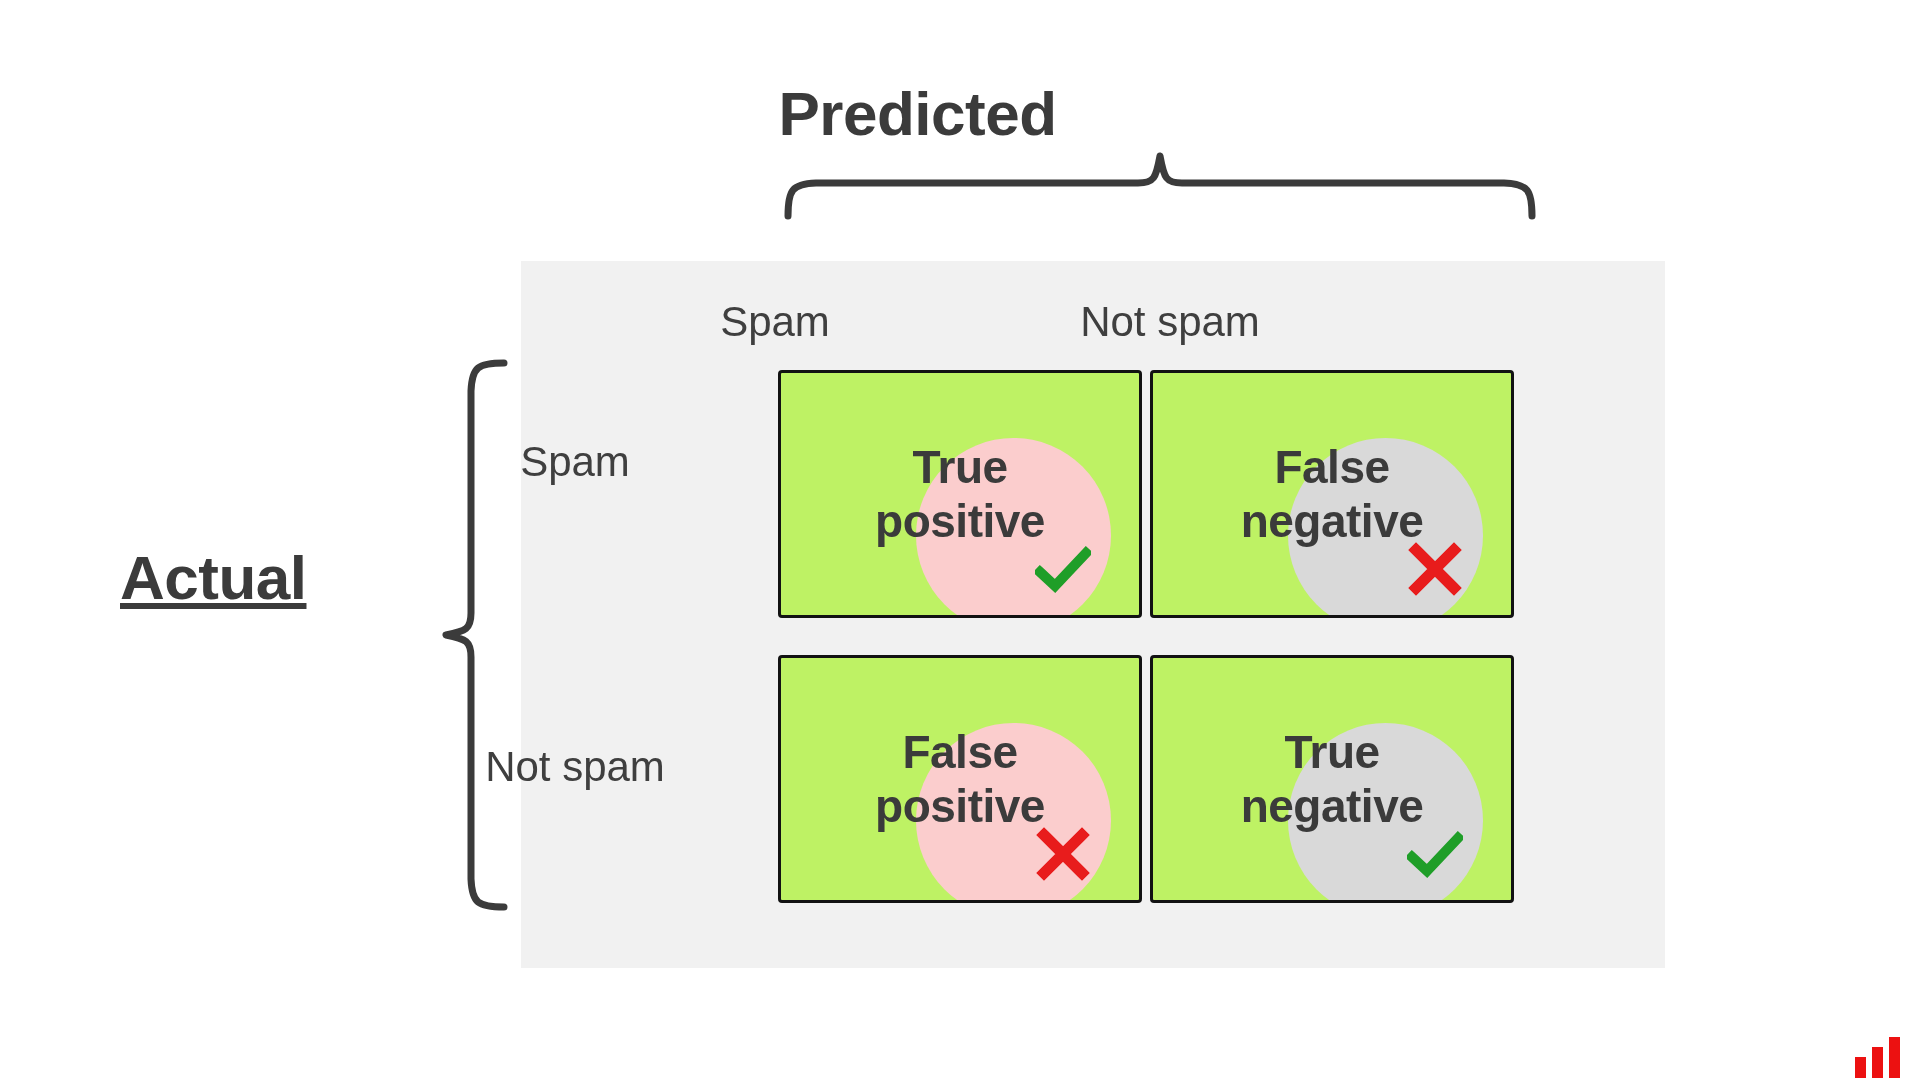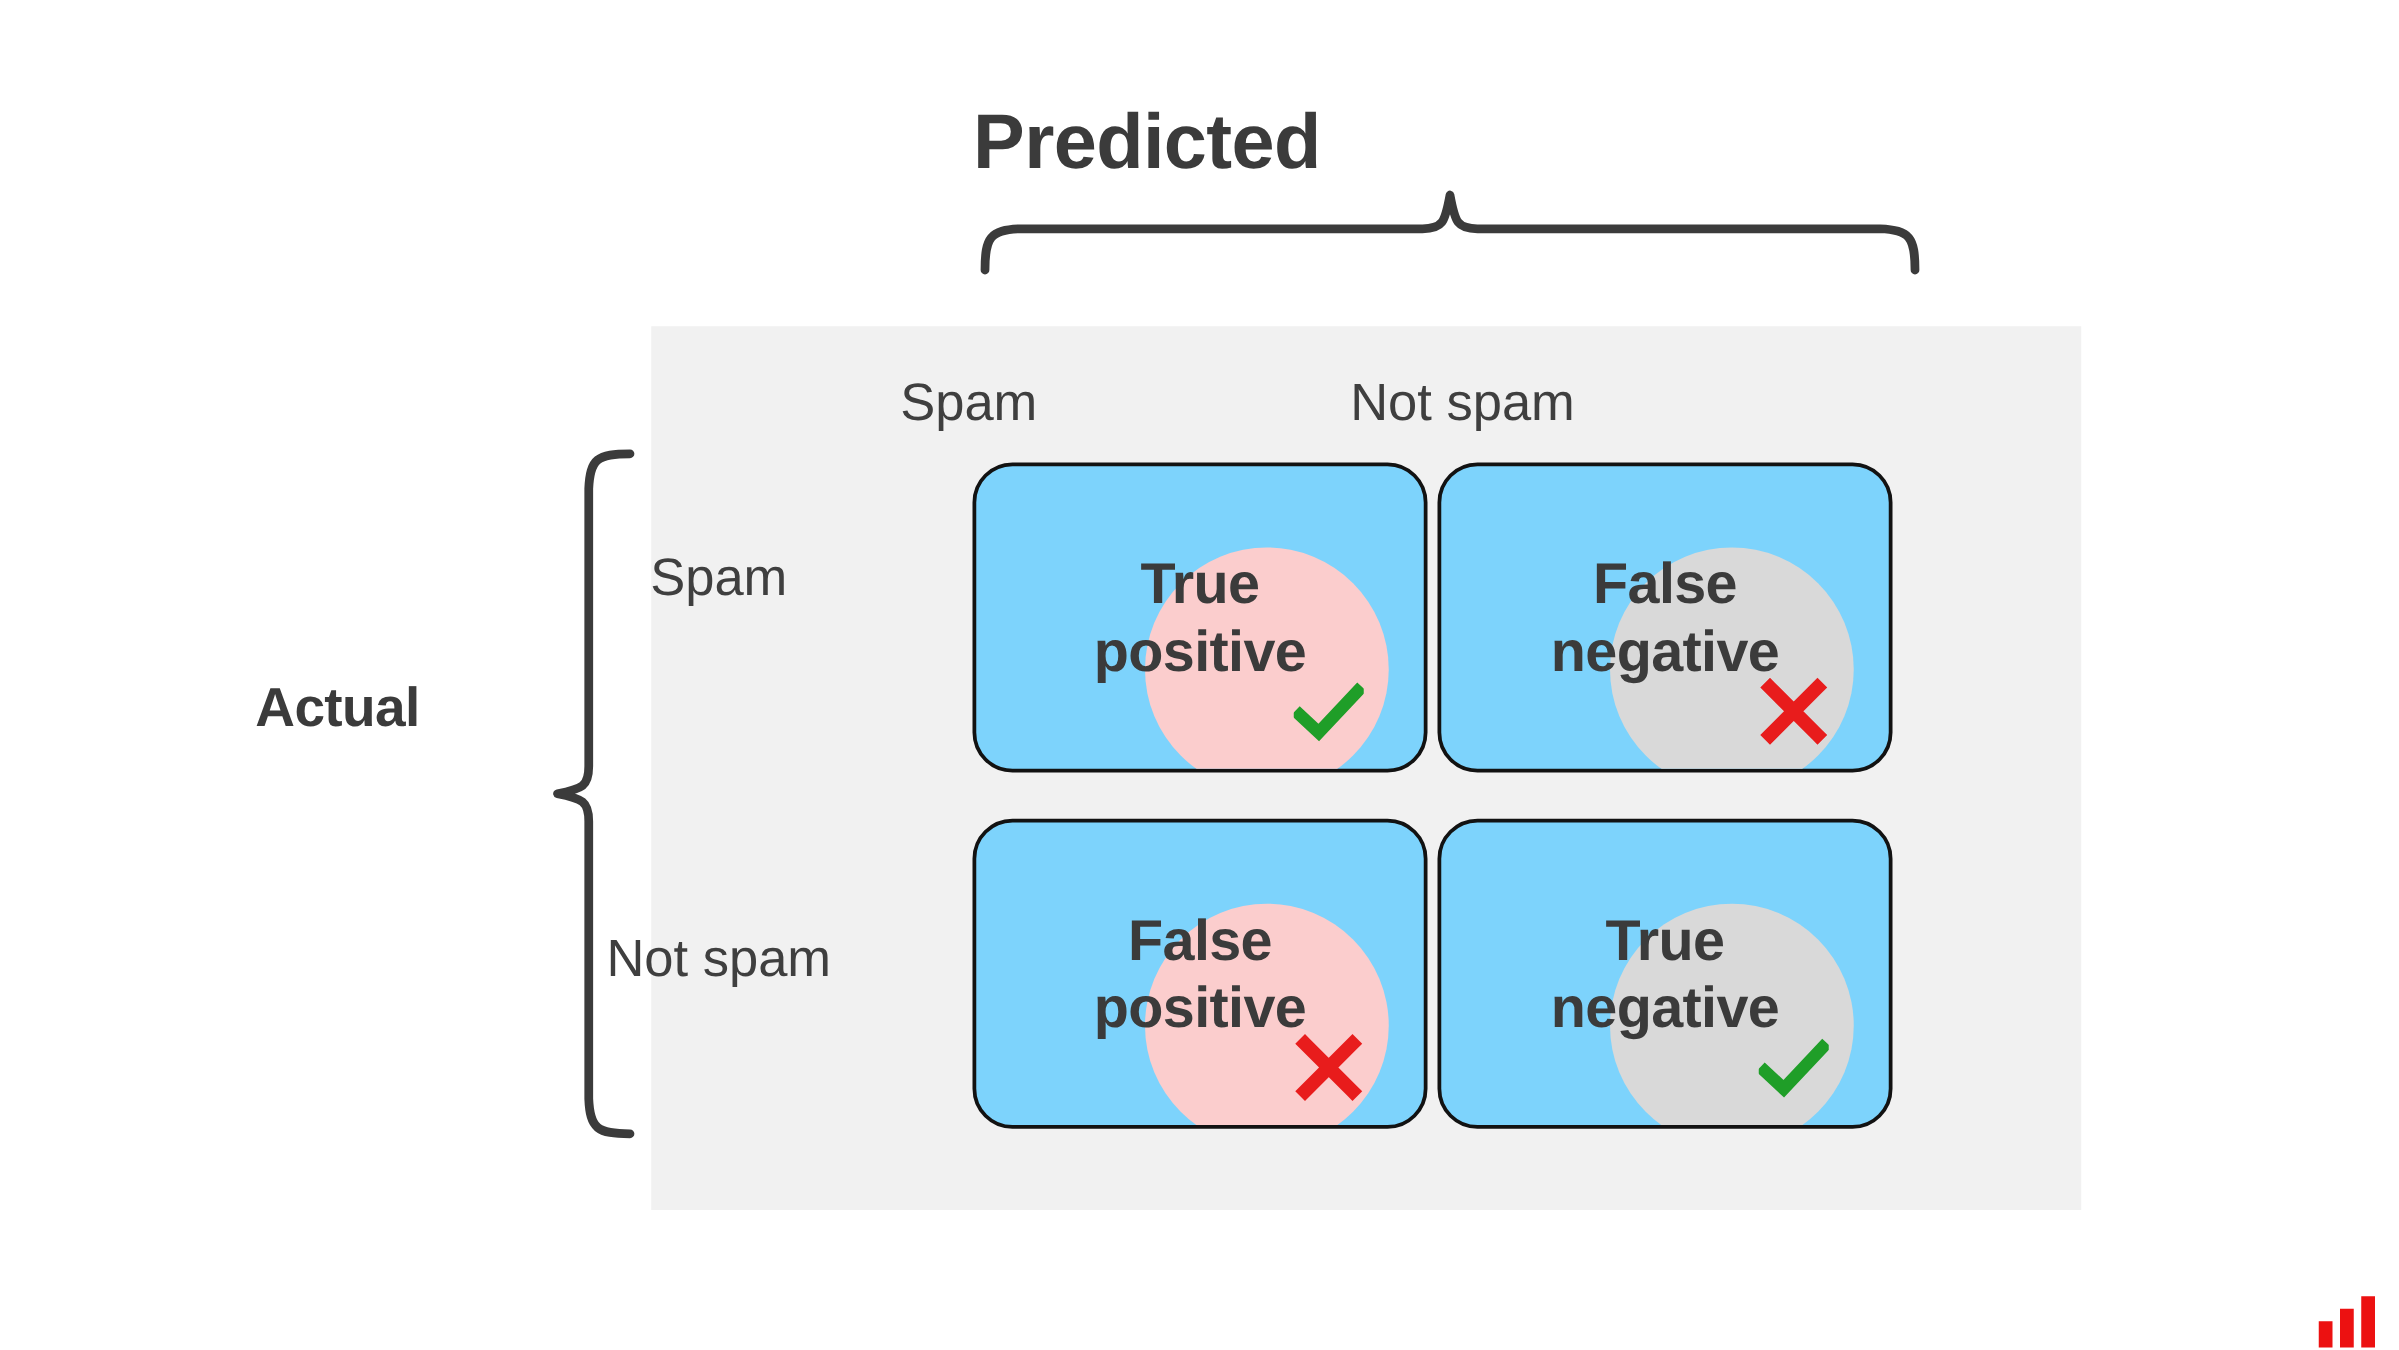--- a/index.html
+++ b/index.html
@@ -44,22 +44,22 @@
     width: 1919px;
     text-align: center;
     font-size: 62px;
     
     transform: translateX(-42px);
   }
   #actual-title {
     left: 120px;
     top: 542px;
     width: 300px;
-    text-align: center;
-    font-size: 44px;
+    font-size: 62px;
+    text-decoration: underline;
   }
 
   
   .brace {
     position: absolute;
     overflow: visible;
   }
   #brace-top {
     left: 780px;
     top: 150px;
@@ -92,23 +92,23 @@
   #col-label-0 { left: 640px;  top: 297px; width: 270px; }
   #col-label-1 { left: 1010px; top: 297px; width: 320px; }
   #row-label-0 { left: 460px;  top: 437px; width: 230px; }
   #row-label-1 { left: 460px;  top: 742px; width: 230px; }
 
   
   .cell {
     position: absolute;
     width: 364px;
     height: 248px;
-    background: #7dd3fc;
+    background: #bef264;
     border: 3px solid #121212;
-    border-radius: 32px;
+    border-radius: 4px;
     box-sizing: border-box;
     overflow: hidden;
   }
   #cell-0-0 { left: 778px;  top: 370px; }
   #cell-0-1 { left: 1150px; top: 370px; }
   #cell-1-0 { left: 778px;  top: 655px; }
   #cell-1-1 { left: 1150px; top: 655px; }
 
   .cell-circle {
     position: absolute;

